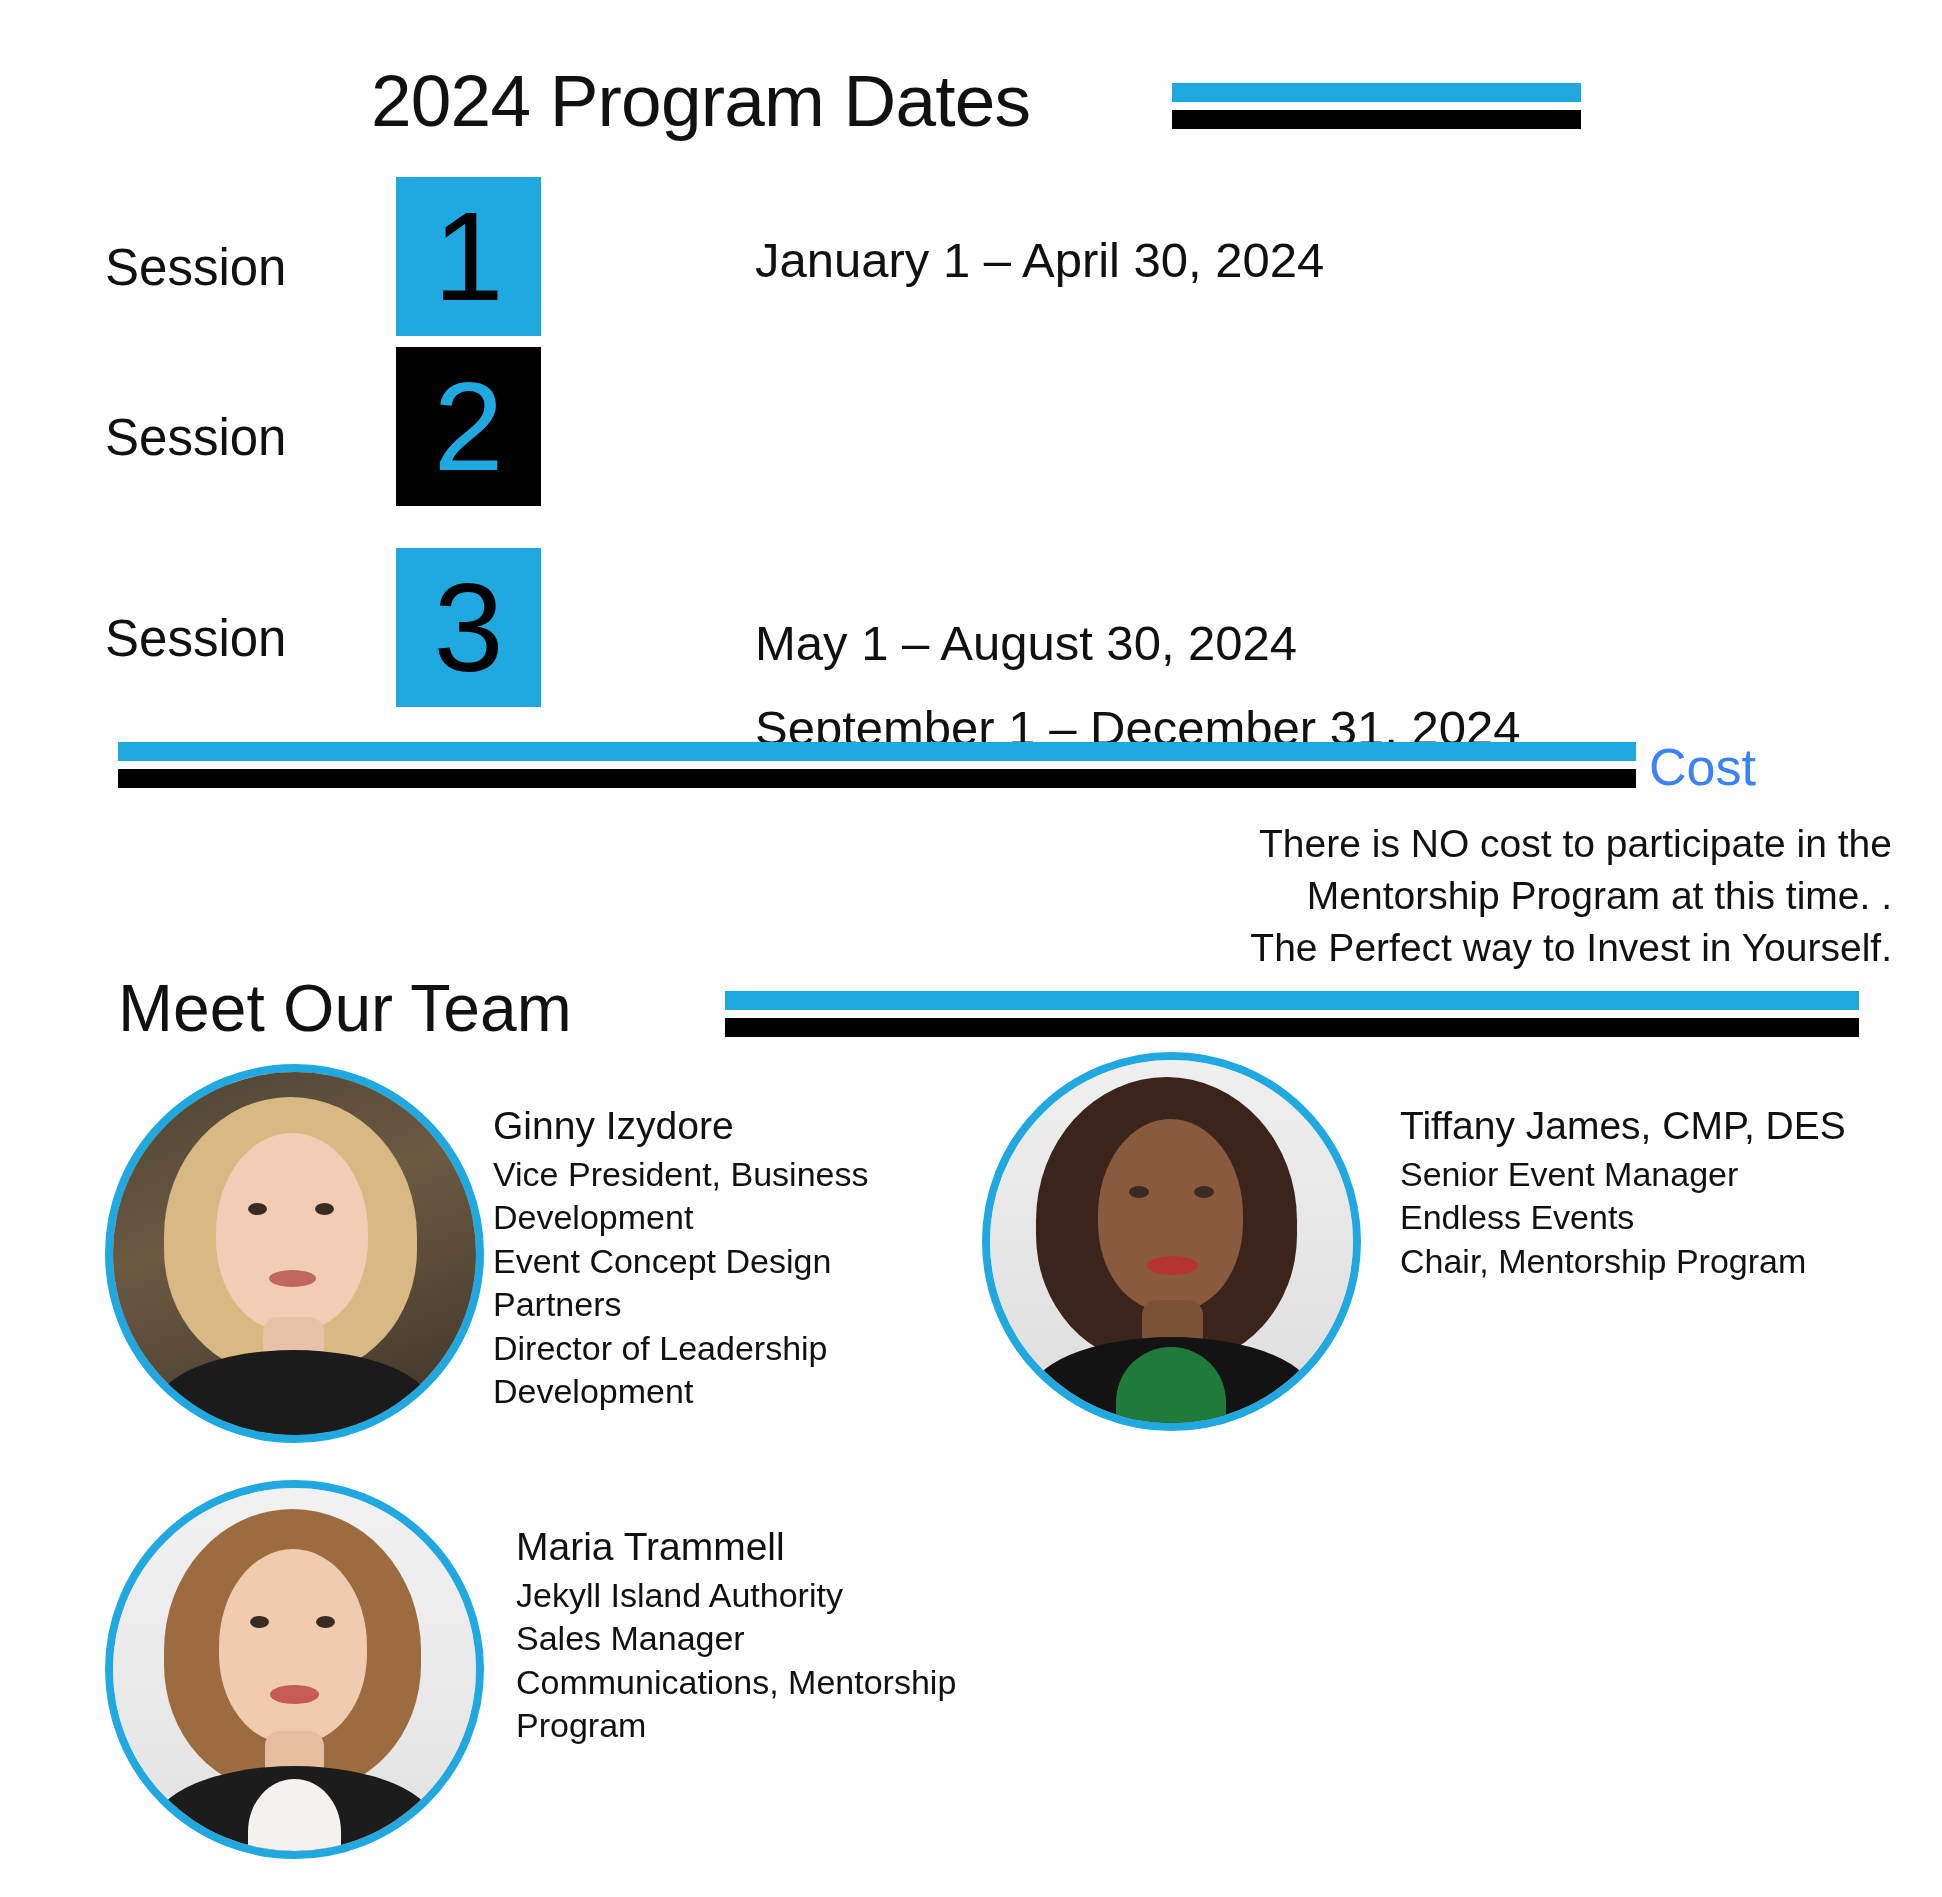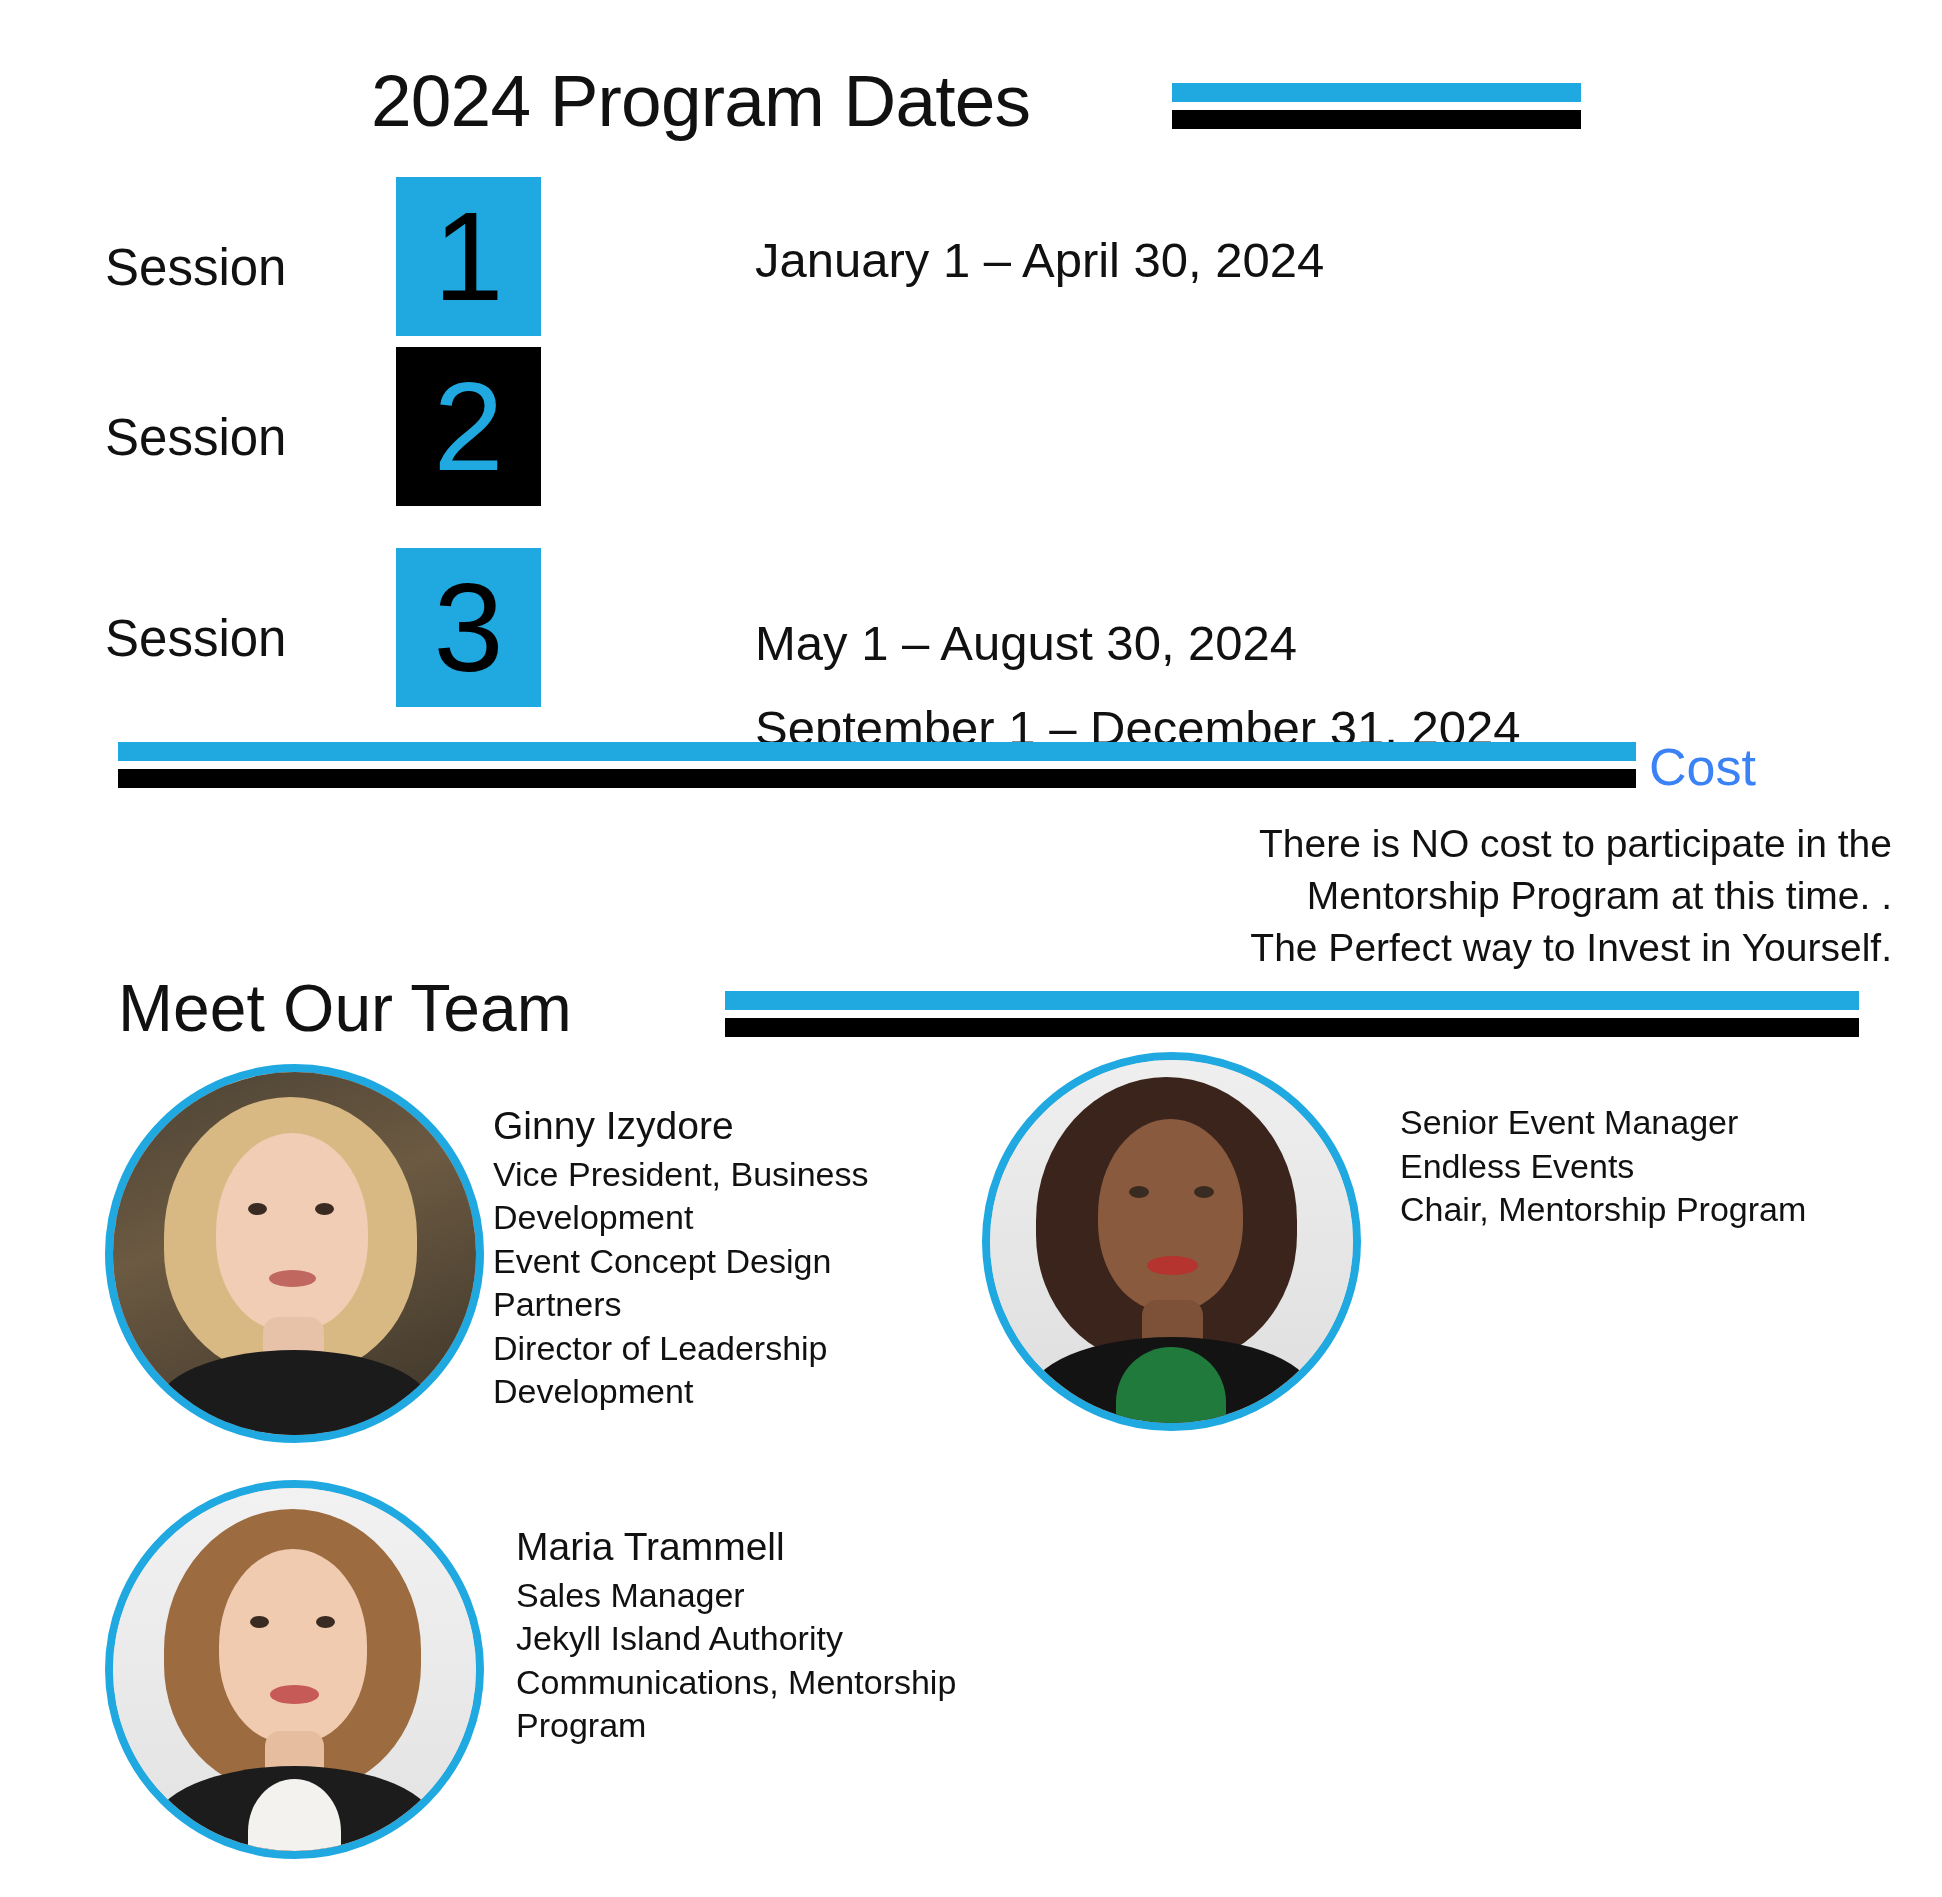--- a/index.html
+++ b/index.html
@@ -243,20 +243,21 @@
       <div class="p-face" style="left:108px; top:59px; width:145px; height:192px; background:#8a5a3f;"></div>
       <div class="p-eye" style="left:139px; top:126px; width:20px; height:11.8px;"></div>
       <div class="p-eye" style="left:204px; top:126px; width:20px; height:11.8px;"></div>
       <div class="p-mouth" style="left:157px; top:196px; width:51px; height:18.6px; background:#b5342f;"></div>
       <div class="p-neck" style="left:152px; top:240px; width:61px; height:59px; background:#7d5138;"></div>
       <div class="p-body" style="left:38px; top:277px; width:287px; height:122px; background:#131313;"></div>
       <div class="p-body" style="left:126px; top:287px; width:110px; height:110px; background:#1f7a3c;"></div>
     </div>
   </div>
   <div class="member-text" style="left:1400px; top:1101px; width:472px;">
+    <span class="member-name">Tiffany James, CMP, DES</span>
     <span class="member-line">Senior Event Manager</span>
     <span class="member-line">Endless Events</span>
     <span class="member-line">Chair, Mentorship Program</span>
   </div>
 </div>
 
 <div class="member" style="left:0; top:0;">
   <div class="avatar" style="left:105px; top:1480px; width:363px; height:363px;">
     <div class="photo">
       <div class="p-bg" style="background:linear-gradient(180deg,#f2f2f2 0%,#e2e2e2 100%);"></div>
@@ -265,19 +266,19 @@
       <div class="p-eye" style="left:137px; top:128px; width:18.6px; height:11.8px;"></div>
       <div class="p-eye" style="left:203px; top:128px; width:18.6px; height:11.8px;"></div>
       <div class="p-mouth" style="left:157px; top:197px; width:49px; height:18.6px; background:#c55a57;"></div>
       <div class="p-neck" style="left:152px; top:243px; width:59px; height:57px; background:#e6bd9f;"></div>
       <div class="p-body" style="left:40px; top:278px; width:283px; height:122px; background:#1c1c1c;"></div>
       <div class="p-body" style="left:135px; top:291px; width:93px; height:105px; background:#f4f2ef;"></div>
     </div>
   </div>
   <div class="member-text" style="left:516px; top:1522px; width:472px;">
     <span class="member-name">Maria Trammell</span>
+    <span class="member-line">Jekyll Island Authority</span>
     <span class="member-line">Sales Manager</span>
-    <span class="member-line">Jekyll Island Authority</span>
     <span class="member-line">Communications, Mentorship</span>
     <span class="member-line">Program</span>
   </div>
 </div>
 
 
 </body></html>

